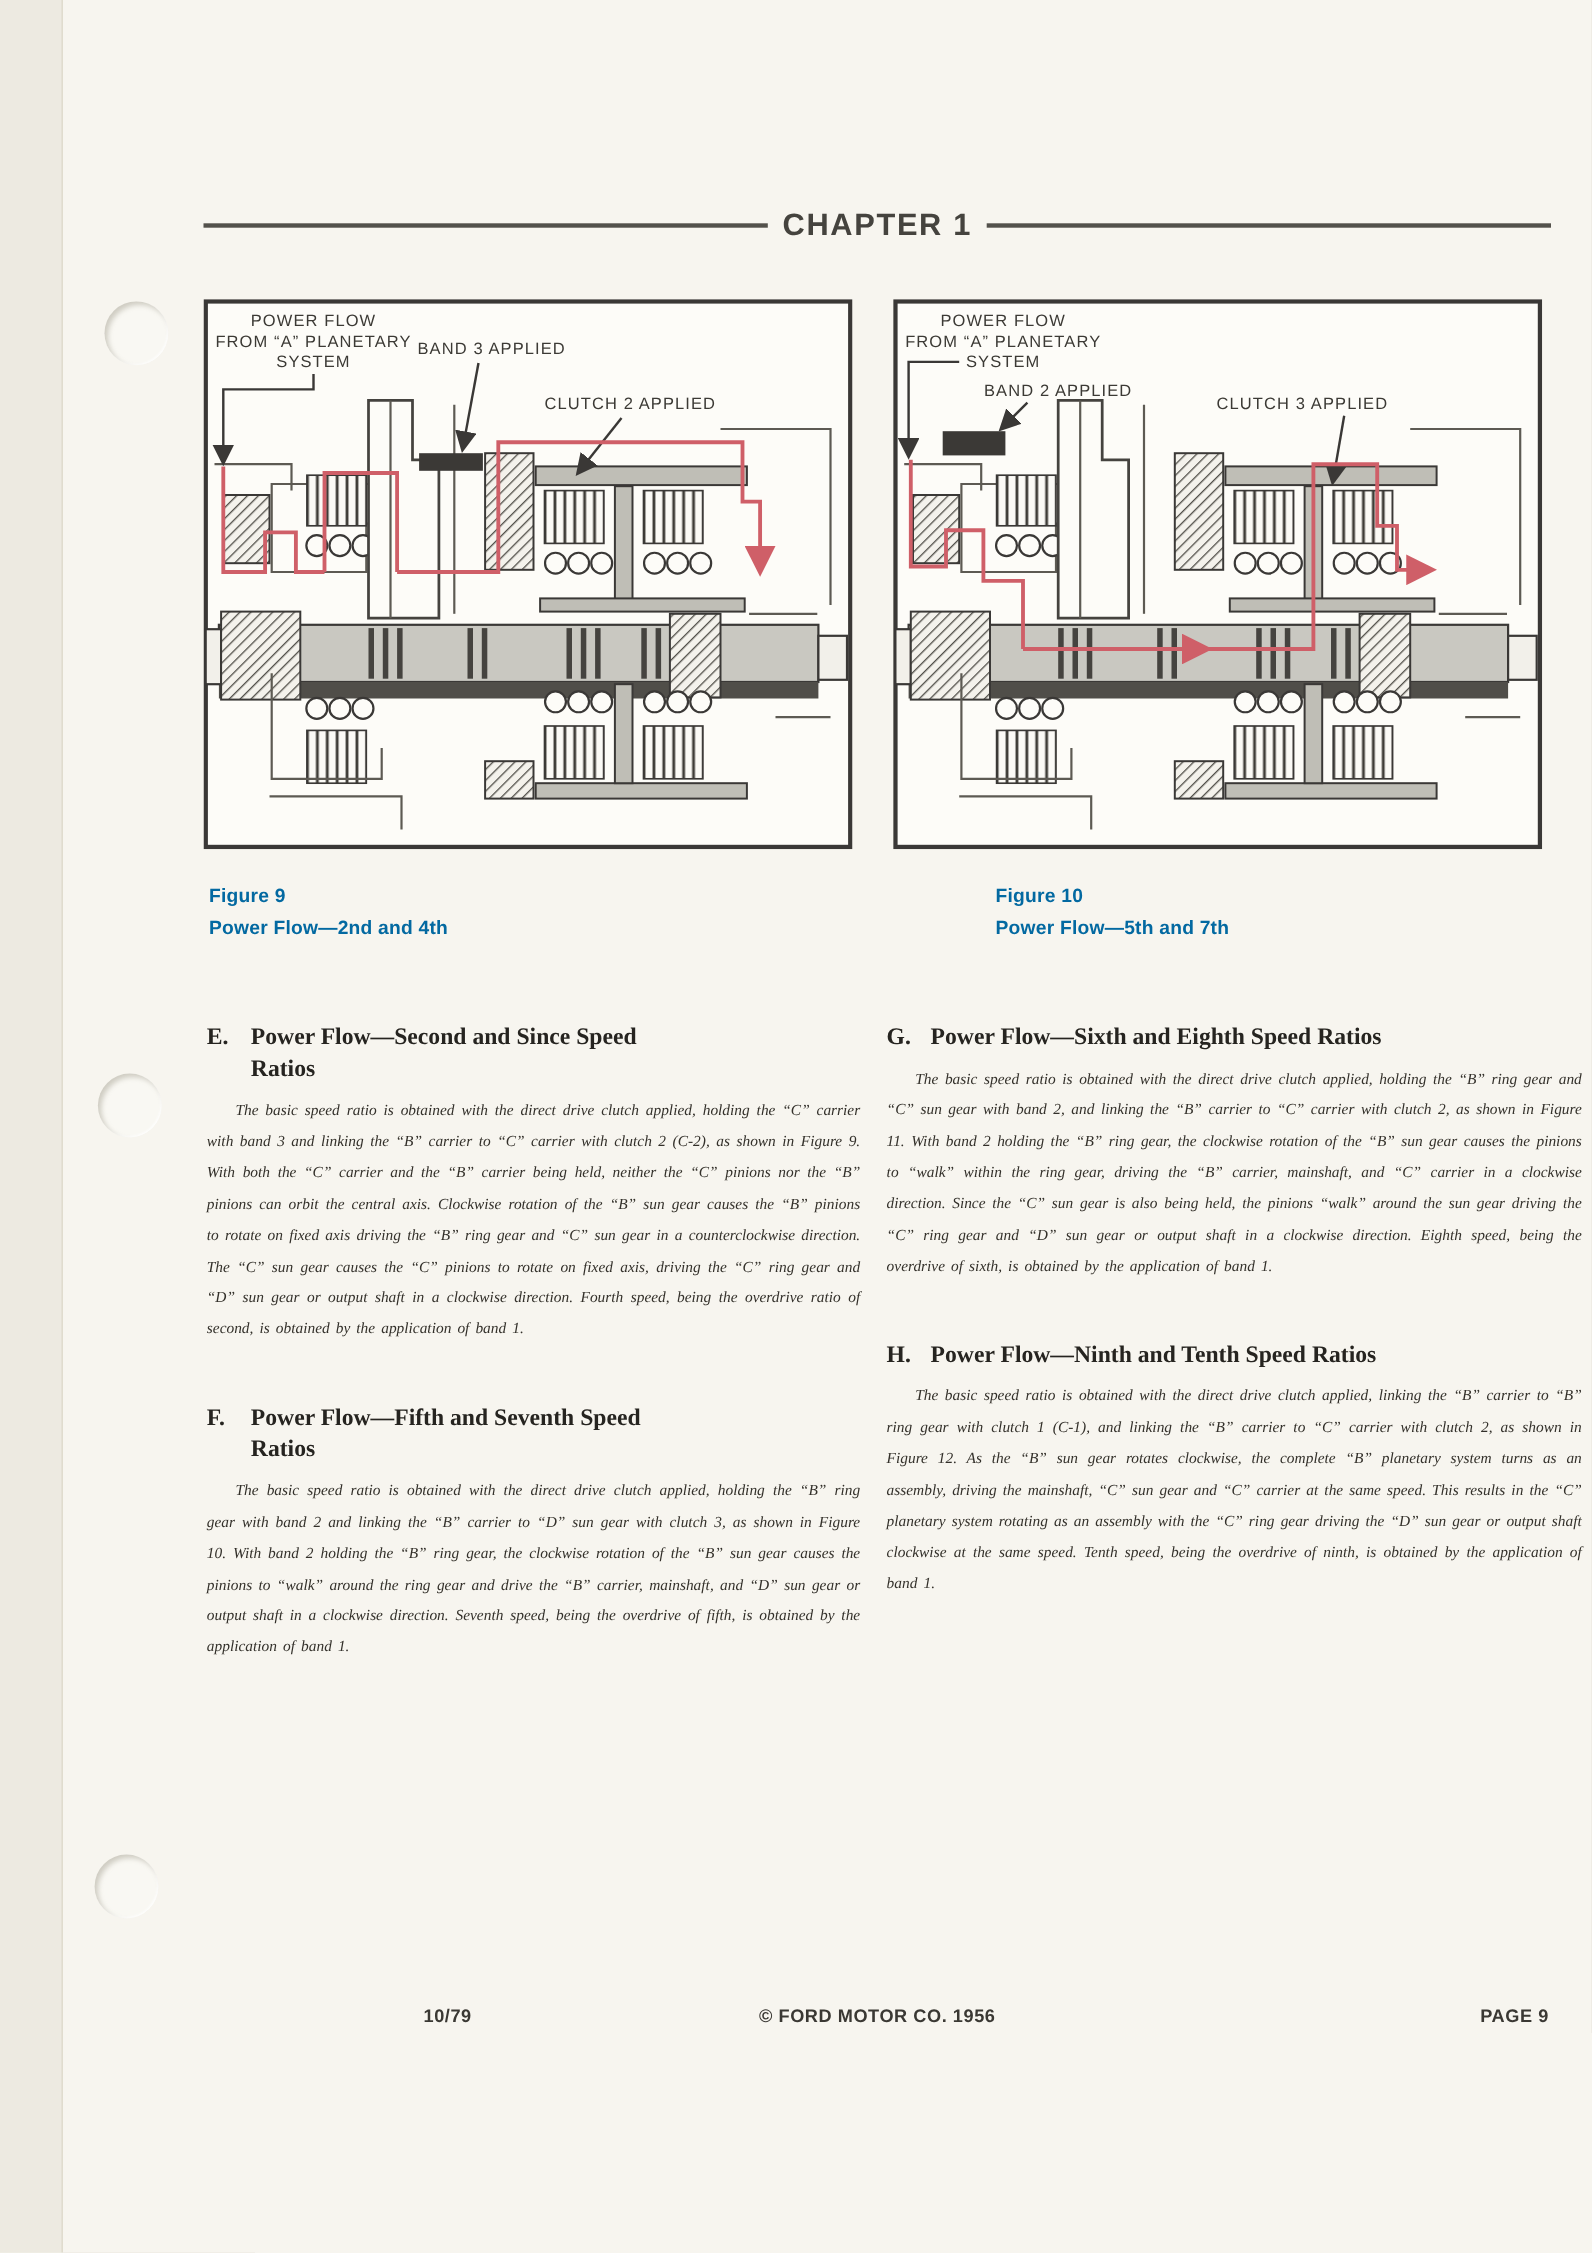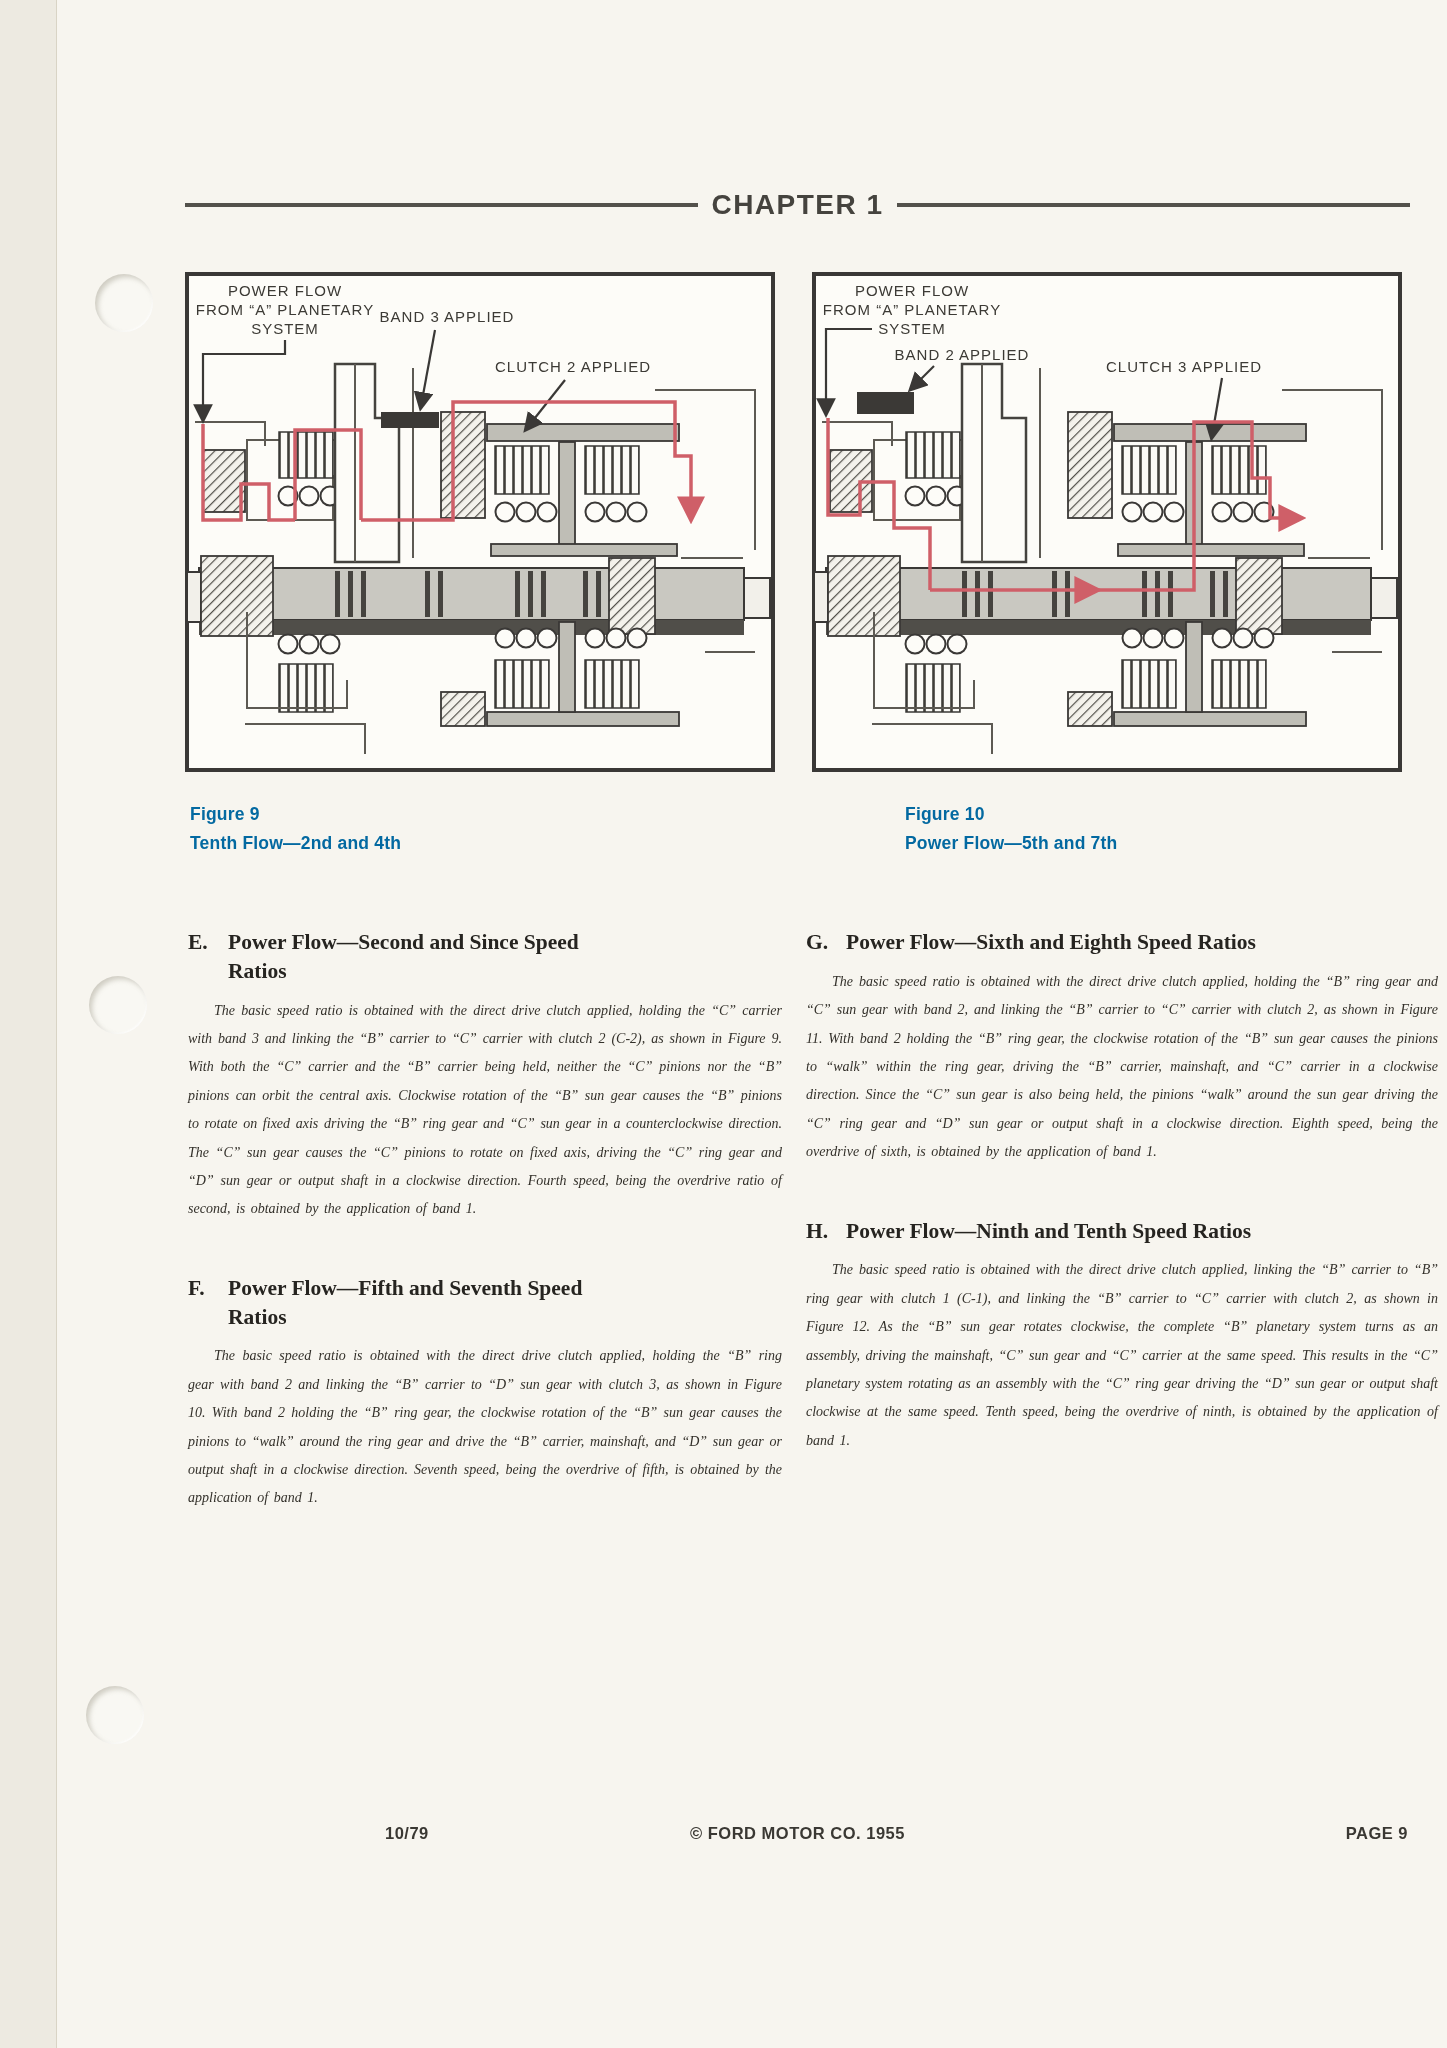--- a/index.html
+++ b/index.html
@@ -311,21 +311,21 @@
       <g class="red">
         <path d="M16 146 V243 H48 V210 H82 V256 H118 V318"></path>
         <path d="M118 318 H282" marker-end="url(#rar10)"></path>
         <path d="M282 318 H382 V150 H440 V206 H458 V246 H486" marker-end="url(#rar10)"></path>
       </g>
     </svg>
   </div>
 
   <div class="caption cap9">
     <div>Figure 9</div>
-    <div>Tenth Flow—2nd and 4th</div>
+    <div>Power Flow—2nd and 4th</div>
   </div>
   <div class="caption cap10">
     <div>Figure 10</div>
     <div>Power Flow—5th and 7th</div>
   </div>
 
   <div class="col col-left">
     <div class="section">
       <div class="sec-head">
         <span class="sec-letter">E.</span>
@@ -365,17 +365,17 @@
         <span class="sec-title">
           <span class="t1">Power Flow—Ninth and Tenth Speed Ratios</span>
 
         </span>
       </div>
       <p class="sec-body">The basic speed ratio is obtained with the direct drive clutch applied, linking the “B” carrier to “B” ring gear with clutch 1 (C-1), and linking the “B” carrier to “C” carrier with clutch 2, as shown in Figure 12. As the “B” sun gear rotates clockwise, the complete “B” planetary system turns as an assembly, driving the mainshaft, “C” sun gear and “C” carrier at the same speed. This results in the “C” planetary system rotating as an assembly with the “C” ring gear driving the “D” sun gear or output shaft clockwise at the same speed. Tenth speed, being the overdrive of ninth, is obtained by the application of band 1.</p>
     </div>
   </div>
 
   <div class="footer">
-    <span class="f-copy">© FORD MOTOR CO. 1955</span>
+    <span class="f-copy">© FORD MOTOR CO. 1956</span>
     <span class="f-date">10/79</span>
     <span class="f-page">PAGE 9</span>
   </div>
 </div>
 
 </body></html>

